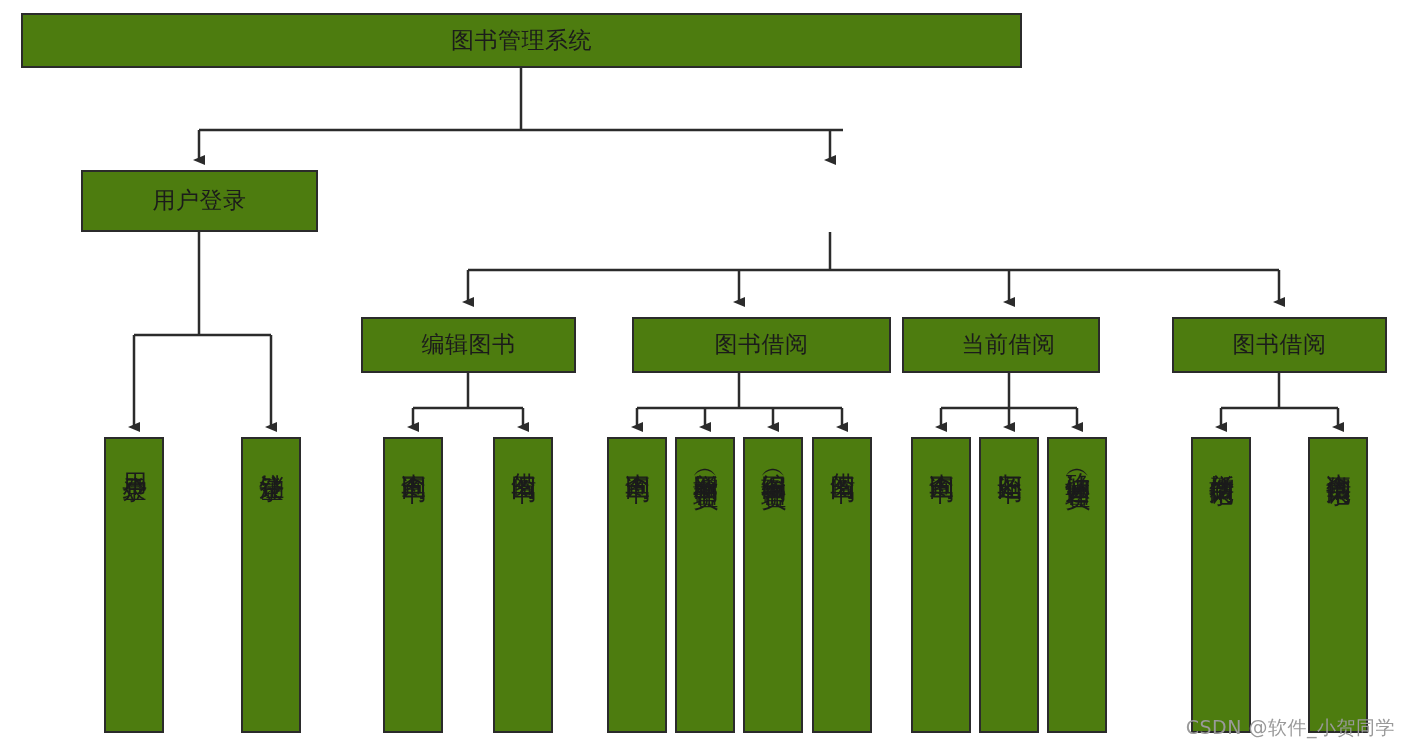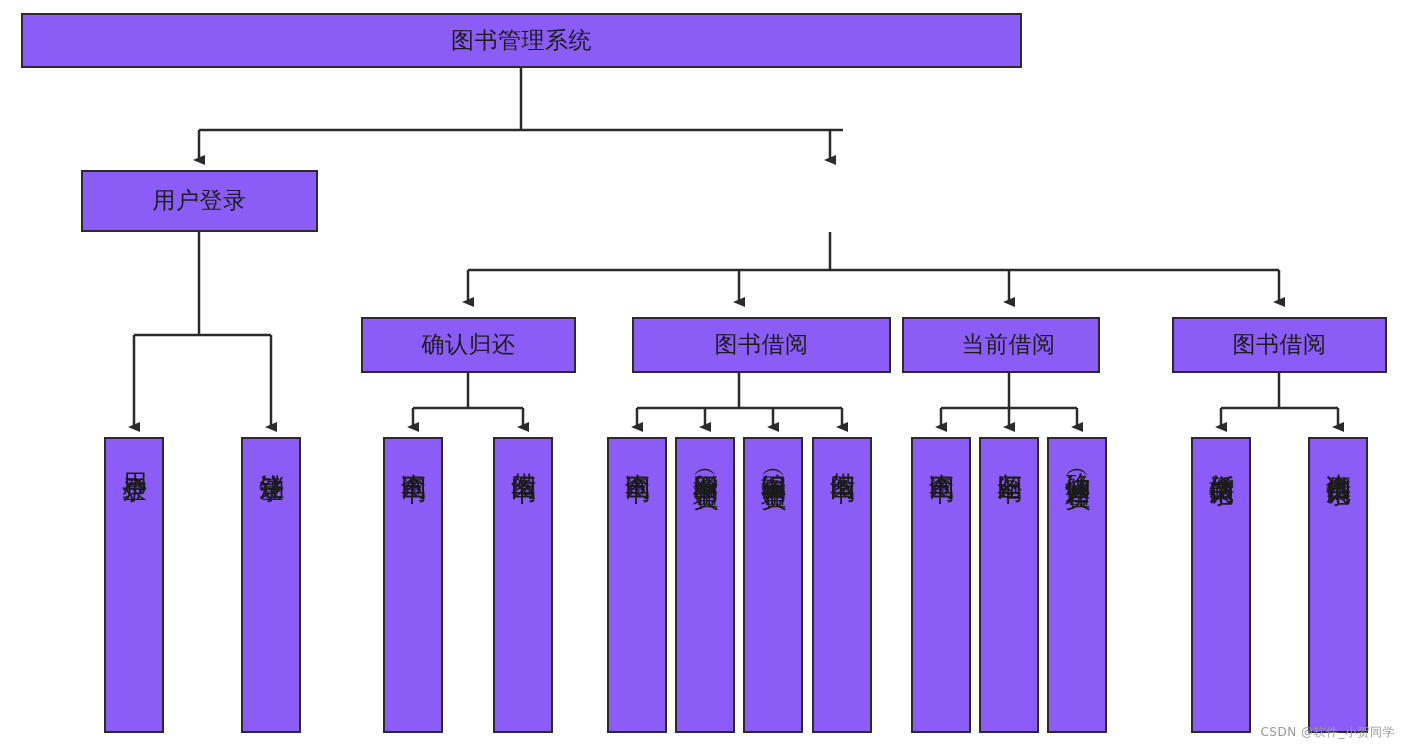--- a/index.html
+++ b/index.html
@@ -22,21 +22,21 @@
     left: 0;
     top: 0;
     width: 1405px;
     height: 747px;
     pointer-events: none;
   }
   .node {
     position: absolute;
     box-sizing: border-box;
     border: 2.5px solid #2b2b2b;
-    background: #8b5cf6;
+    background: #4d7c0f;
     display: flex;
     align-items: center;
     justify-content: center;
     color: #1b1b1b;
   }
   .node .label {
     display: block;
     text-align: center;
     line-height: 1.12;
     white-space: nowrap;
@@ -58,21 +58,21 @@
     text-orientation: upright;
     font-size: 25px;
     line-height: 1.05;
     letter-spacing: 2px;
     white-space: pre;
   }
   .watermark {
     position: absolute;
     right: 10px;
     bottom: 6px;
-    font-size: 12px;
+    font-size: 19px;
     color: #9a9a9a;
     letter-spacing: 0.5px;
     white-space: nowrap;
   }
 </style>
 </head>
 <body>
 
 <div id="canvas">
 
@@ -129,21 +129,21 @@
   <div class="node root horizontal" style="left:21px; top:13px; width:1001px; height:55px;">
     <span class="label">图书管理系统</span>
   </div>
 
   <div class="node horizontal" style="left:81px; top:170px; width:237px; height:62px;">
     <span class="label">用户登录</span>
   </div>
 
 
   <div class="node horizontal" style="left:361px; top:317px; width:215px; height:56px;">
-    <span class="label">确认归还</span>
+    <span class="label">编辑图书</span>
   </div>
 
   <div class="node horizontal" style="left:632px; top:317px; width:259px; height:56px;">
     <span class="label">图书借阅</span>
   </div>
 
   <div class="node horizontal" style="left:902px; top:317px; width:198px; height:56px;padding-left:15px;">
     <span class="label">当前借阅</span>
   </div>
 

